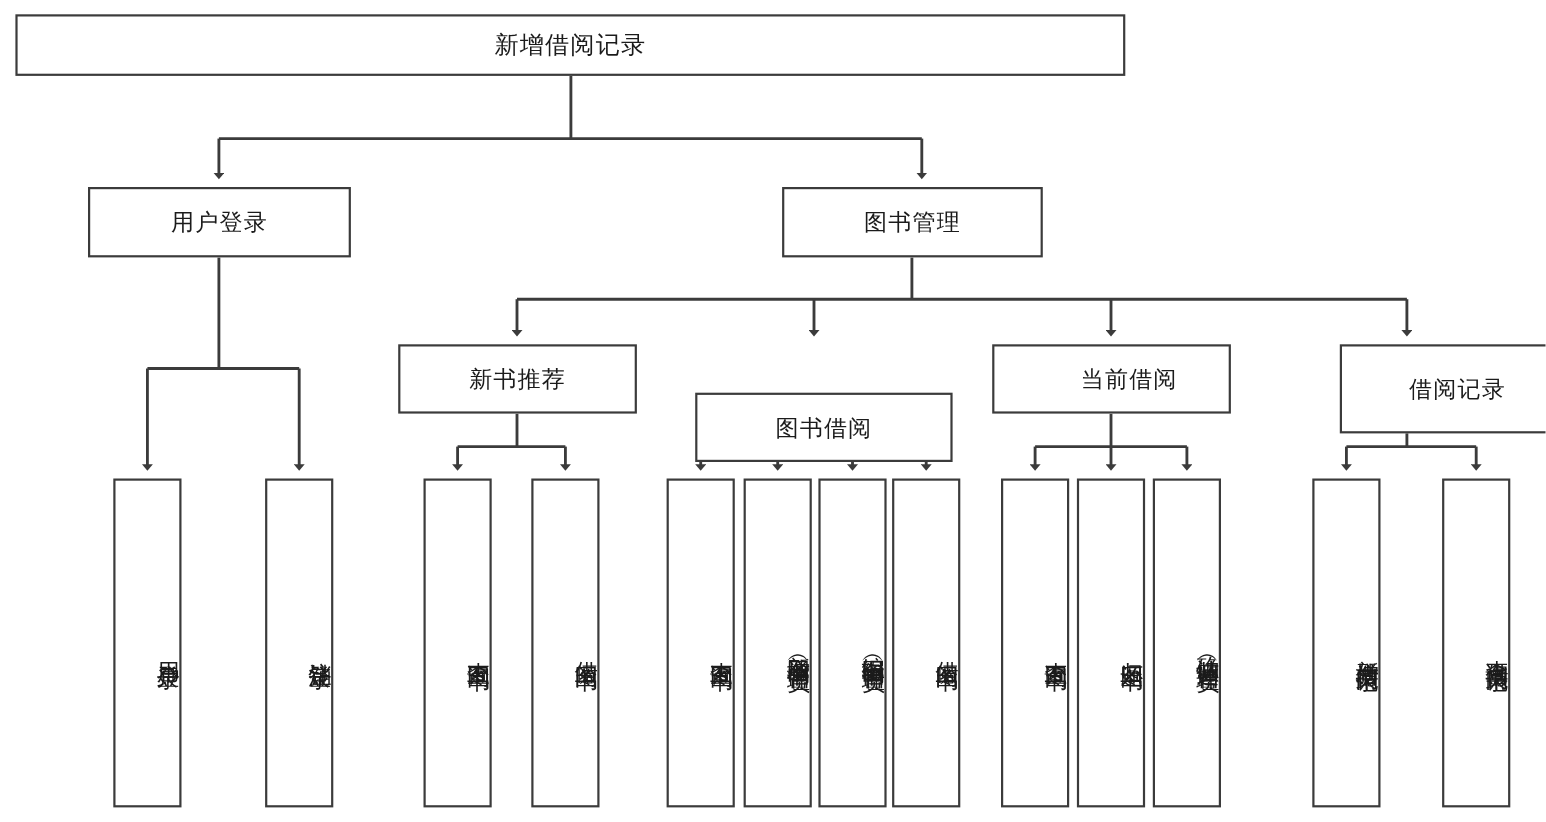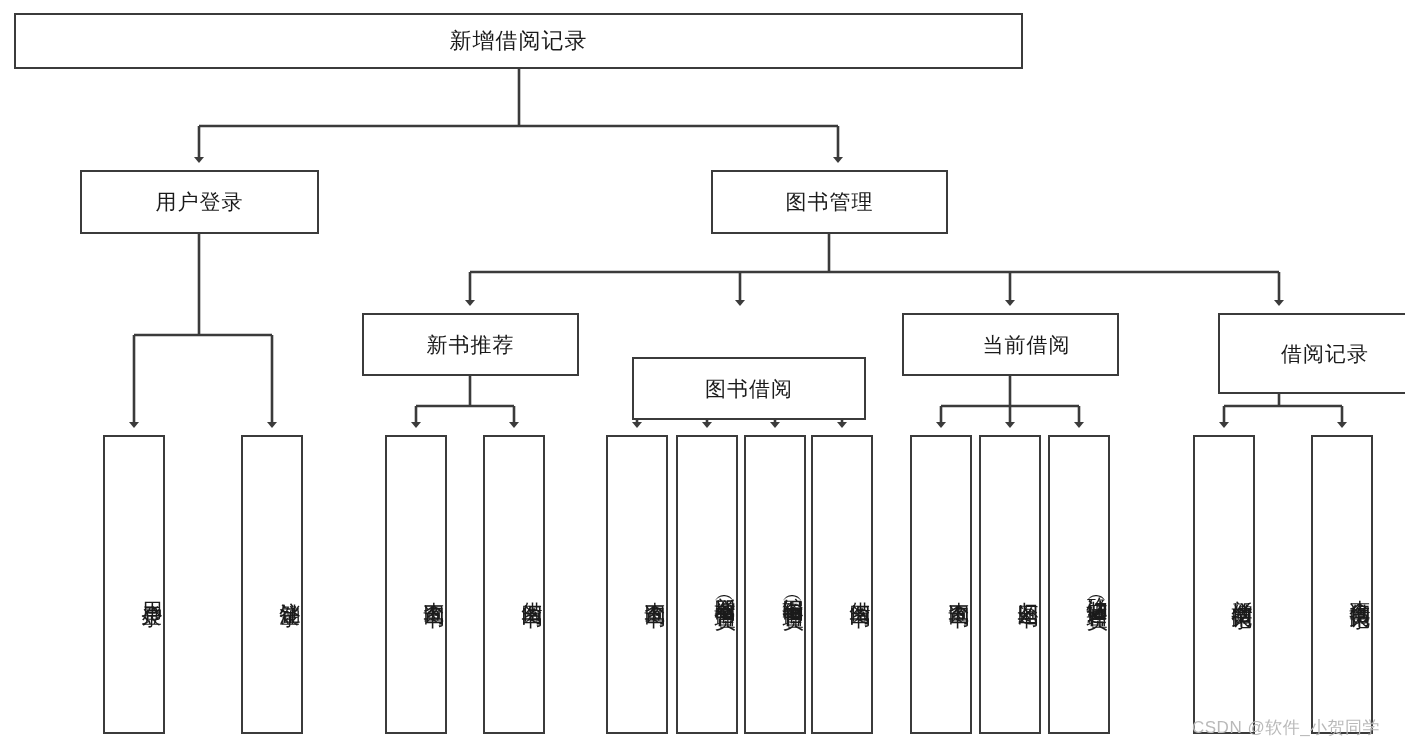--- a/index.html
+++ b/index.html
@@ -159,15 +159,14 @@
     <span>确认归还（管理员）</span>
   </div>
 
   <div class="node vt" style="left:1193px;top:435px;width:62px;height:299px;">
     <span>新增借阅记录</span>
   </div>
   <div class="node vt" style="left:1311px;top:435px;width:62px;height:299px;">
     <span>查询借阅记录</span>
   </div>
 
-  <div class="watermark" style="left:1192px;top:716px;">CSDN @软件_小贺同学</div>
 
 </div>
 
 </body></html>

